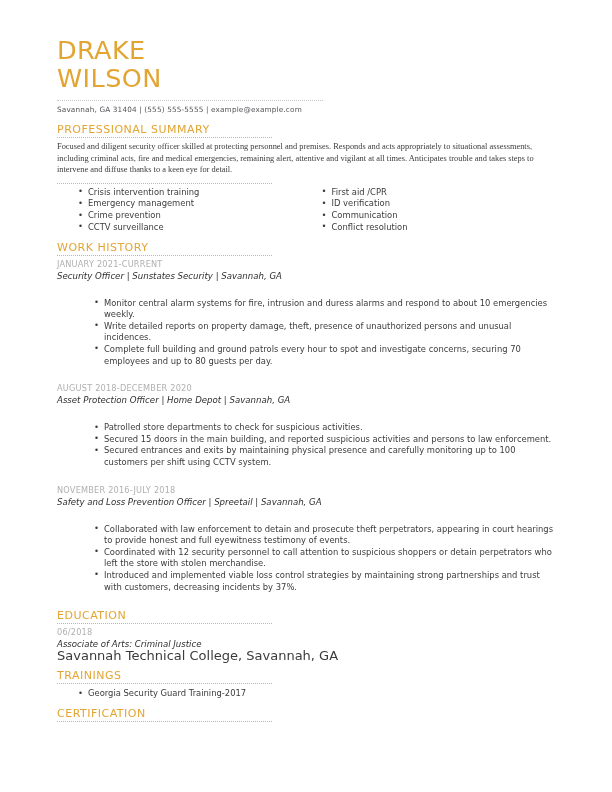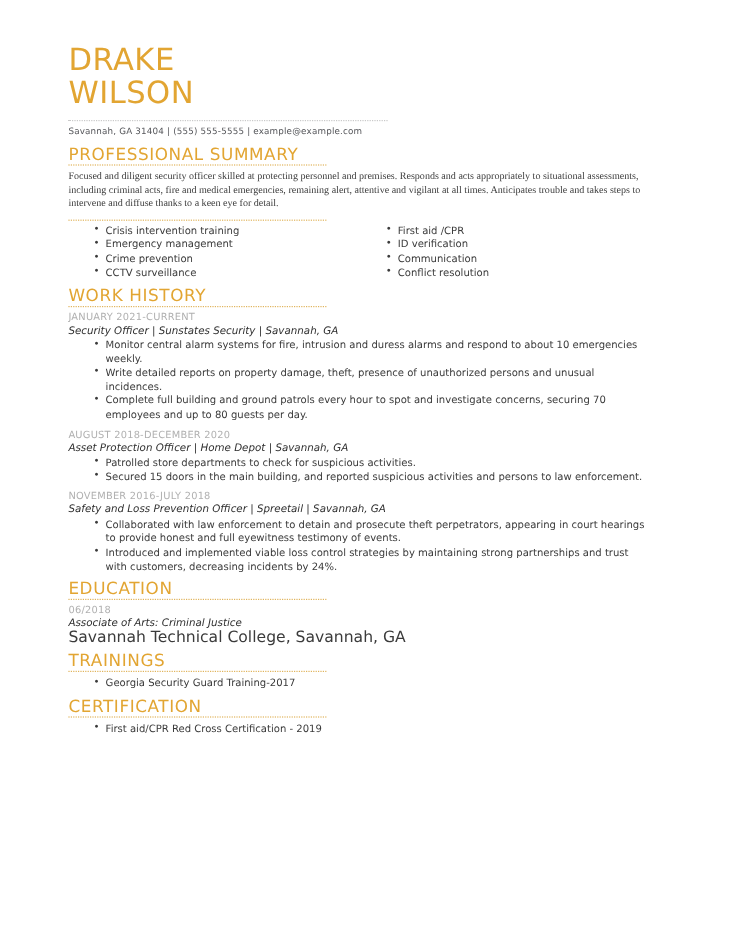--- a/index.html
+++ b/index.html
@@ -50,21 +50,21 @@
     color: #55565a;
     letter-spacing: 0.15px;
     padding-top: 4px;
     padding-bottom: 2px;
   }
 
   
   .section { margin-top: 7px; }
   .sec-title {
     color: #e2a532;
-    font-size: 14px;
+    font-size: 11px;
     letter-spacing: 0.5px;
     text-transform: uppercase;
     font-weight: 400;
     line-height: 13px;
   }
   .sec-rule {
     border-top: 1px dotted #e0b45c;
     width: 215px;
     margin-top: 1px;
     margin-bottom: 3px;
@@ -124,21 +124,21 @@
   }
   .job-title {
     font-size: 8.6px;
     font-style: italic;
     color: #2f2f2f;
     line-height: 12px;
     margin-bottom: 0.5px;
   }
   ul.job-bul {
     list-style: none;
-    margin: 0;
+    margin: 16px;
     padding: 0 0 0 21px;
   }
   ul.job-bul > li {
     font-size: 8.4px;
     line-height: 11.6px;
     position: relative;
     padding-left: 10px;
     width: 466px;
     box-sizing: border-box;
   }
@@ -245,29 +245,31 @@
           <li>Complete full building and ground patrols every hour to spot and investigate concerns, securing 70 employees and up to 80 guests per day.</li>
         </ul>
       </div>
 
       <div class="job">
         <div class="job-date">AUGUST 2018-DECEMBER 2020</div>
         <div class="job-title">Asset Protection Officer | Home Depot | Savannah, GA</div>
         <ul class="job-bul">
           <li>Patrolled store departments to check for suspicious activities.</li>
           <li>Secured 15 doors in the main building, and reported suspicious activities and persons to law enforcement.</li>
+          <li>Secured entrances and exits by maintaining physical presence and carefully monitoring up to 100 customers per shift using CCTV system.</li>
         </ul>
       </div>
 
       <div class="job">
         <div class="job-date">NOVEMBER 2016-JULY 2018</div>
         <div class="job-title">Safety and Loss Prevention Officer | Spreetail | Savannah, GA</div>
         <ul class="job-bul">
           <li>Collaborated with law enforcement to detain and prosecute theft perpetrators, appearing in court hearings to provide honest and full eyewitness testimony of events.</li>
-          <li>Introduced and implemented viable loss control strategies by maintaining strong partnerships and trust with customers, decreasing incidents by 24%.</li>
+          <li>Coordinated with 12 security personnel to call attention to suspicious shoppers or detain perpetrators who left the store with stolen merchandise.</li>
+          <li>Introduced and implemented viable loss control strategies by maintaining strong partnerships and trust with customers, decreasing incidents by 37%.</li>
         </ul>
       </div>
     </div>
 
     <div class="section">
       <div class="sec-title">EDUCATION</div>
       <div class="sec-rule"></div>
       <div class="edu-date">06/2018</div>
       <div class="edu-degree">Associate of Arts: Criminal Justice</div>
       <div class="edu-school">Savannah Technical College, Savannah, GA</div>
@@ -277,19 +279,16 @@
       <div class="sec-title">TRAININGS</div>
       <div class="sec-rule"></div>
       <ul class="simple">
         <li>Georgia Security Guard Training-2017</li>
       </ul>
     </div>
 
     <div class="section">
       <div class="sec-title">CERTIFICATION</div>
       <div class="sec-rule"></div>
-      <ul class="simple">
-        <li>First aid/CPR Red Cross Certification - 2019</li>
-      </ul>
     </div>
 
   </div>
 </div>
 
 </body></html>

